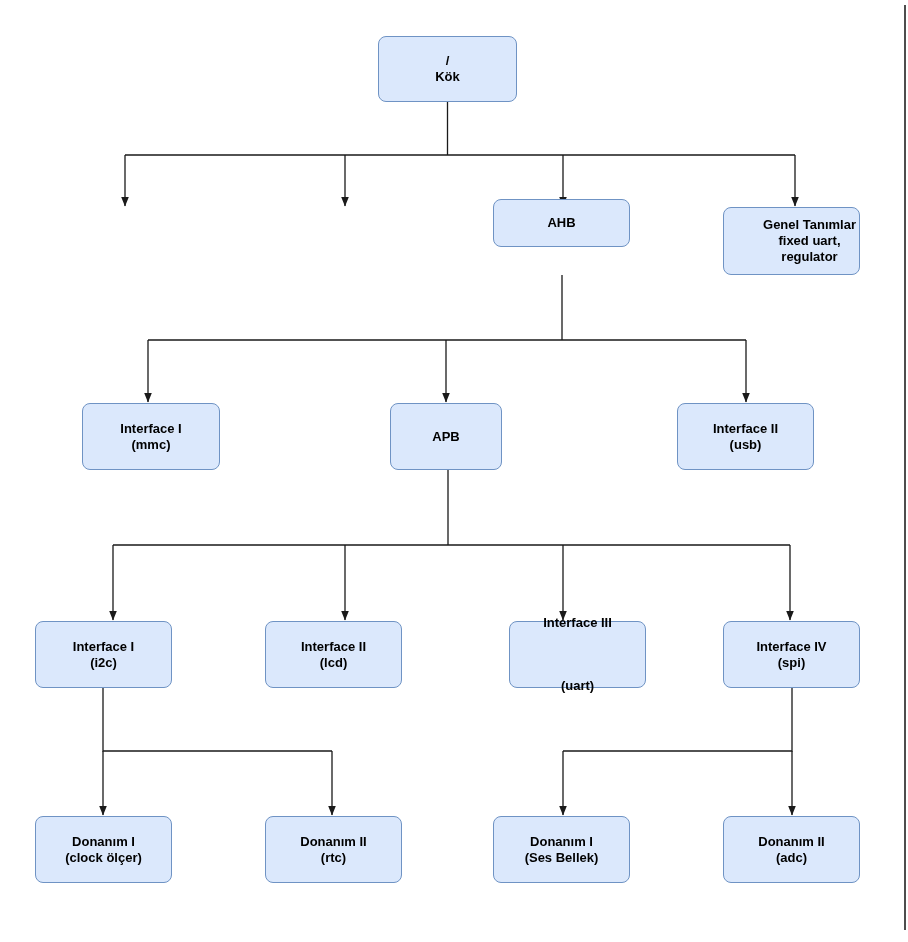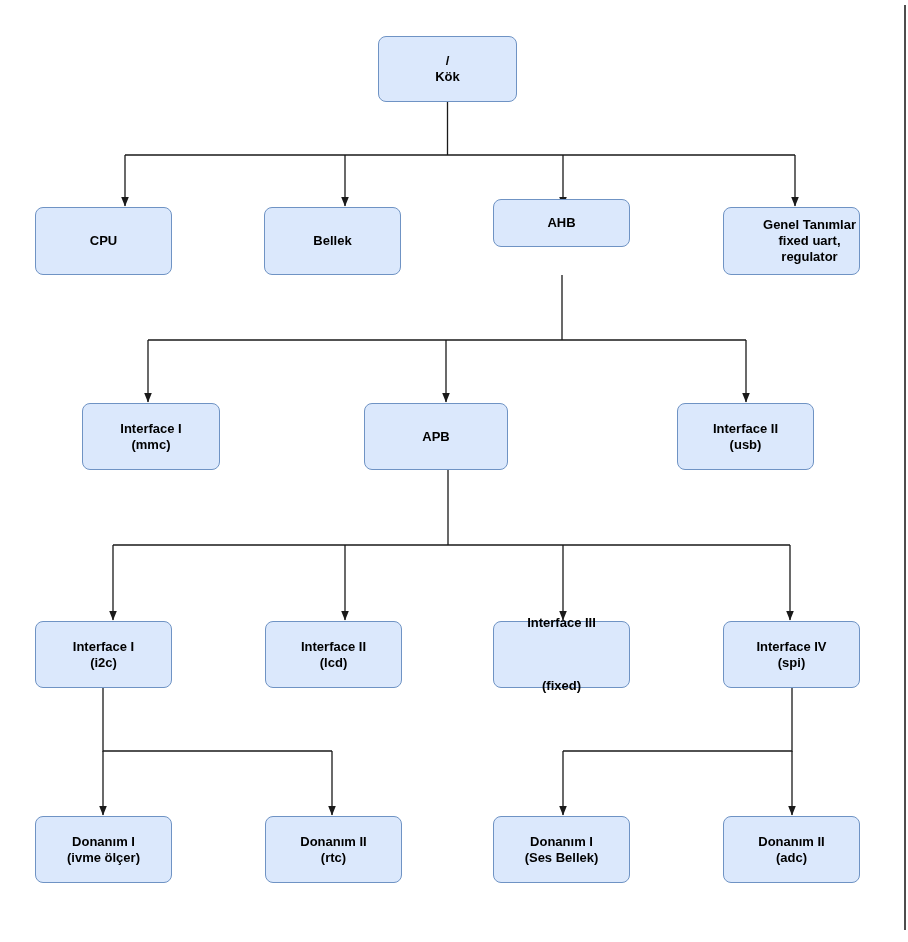--- a/index.html
+++ b/index.html
@@ -13,25 +13,25 @@
     background:#dbe8fc;border:1px solid #6f93c4;border-radius:8px;
     display:flex;flex-direction:column;align-items:center;justify-content:center;
     font-size:13px;font-weight:bold;line-height:16px;color:#000;text-align:center;
   }
   .n-root  {left:378px;top:36px;width:139px;height:66px;}
   .n-cpu   {left:35px; top:207px;height:68px;}
   .n-bellek{left:264px;top:207px;height:68px;}
   .n-ahb   {left:493px;top:199px;height:48px;}
   .n-genel {left:723px;top:207px;height:68px;padding-left:36px;}
   .n-mmc   {left:82px; top:403px;width:138px;}
-  .n-apb   {left:364px;top:403px;width:144px;}
+  .n-apb   {left:390px;top:403px;width:112px;}
   .n-usb   {left:677px;top:403px;}
   .n-i2c   {left:35px; top:621px;}
   .n-lcd   {left:265px;top:621px;}
-  .n-uart  {left:493px;top:621px;gap:47px;}
+  .n-uart  {left:509px;top:621px;gap:47px;}
   .n-spi   {left:723px;top:621px;justify-content:center;}
   .n-ivme  {left:35px; top:816px;}
   .n-rtc   {left:265px;top:816px;}
   .n-ses   {left:493px;top:816px;}
   .n-adc   {left:723px;top:816px;}
   .page-border{
     position:absolute;left:904px;top:5px;width:2px;height:925px;background:#4d4d4d;
   }
 </style>
 </head>
@@ -70,27 +70,21 @@
     <path d="M792,688 V751 H563"></path>
     <path d="M563,751 V815" marker-end="url(#arrow)"></path>
     <path d="M792,751 V815" marker-end="url(#arrow)"></path>
   </svg>
 
   <div class="node n-root">
     <span>/</span>
     <span>Kök</span>
   </div>
 
-  <div class="node n-cpu">
-    <span>CPU</span>
-  </div>
 
-  <div class="node n-bellek">
-    <span>Bellek</span>
-  </div>
 
   <div class="node n-ahb">
     <span>AHB</span>
   </div>
 
   <div class="node n-genel">
     <span>Genel Tanımlar</span>
     <span>fixed uart,</span>
     <span>regulator</span>
   </div>
@@ -114,31 +108,31 @@
     <span>(i2c)</span>
   </div>
 
   <div class="node n-lcd">
     <span>Interface II</span>
     <span>(lcd)</span>
   </div>
 
   <div class="node n-uart">
     <span>Interface III</span>
-    <span>(fixed)</span>
+    <span>(uart)</span>
   </div>
 
   <div class="node n-spi">
     <span>Interface IV</span>
     <span>(spi)</span>
   </div>
 
   <div class="node n-ivme">
     <span>Donanım I</span>
-    <span>(ivme ölçer)</span>
+    <span>(clock ölçer)</span>
   </div>
 
   <div class="node n-rtc">
     <span>Donanım II</span>
     <span>(rtc)</span>
   </div>
 
   <div class="node n-ses">
     <span>Donanım I</span>
     <span>(Ses Bellek)</span>

